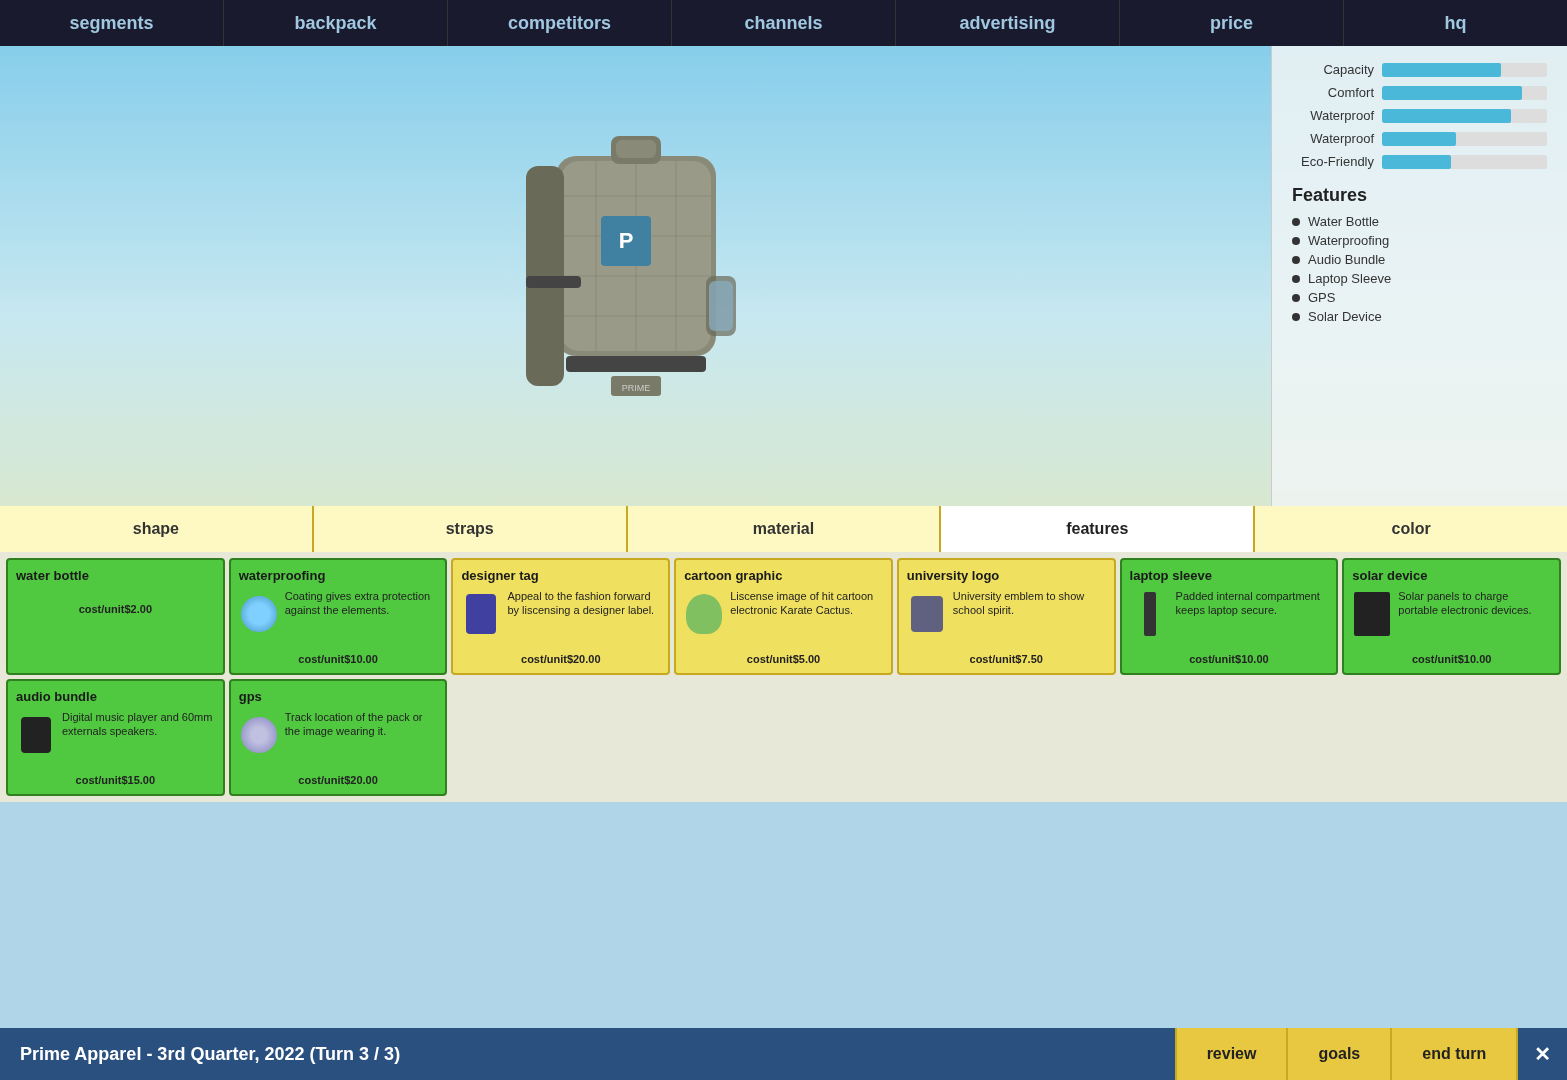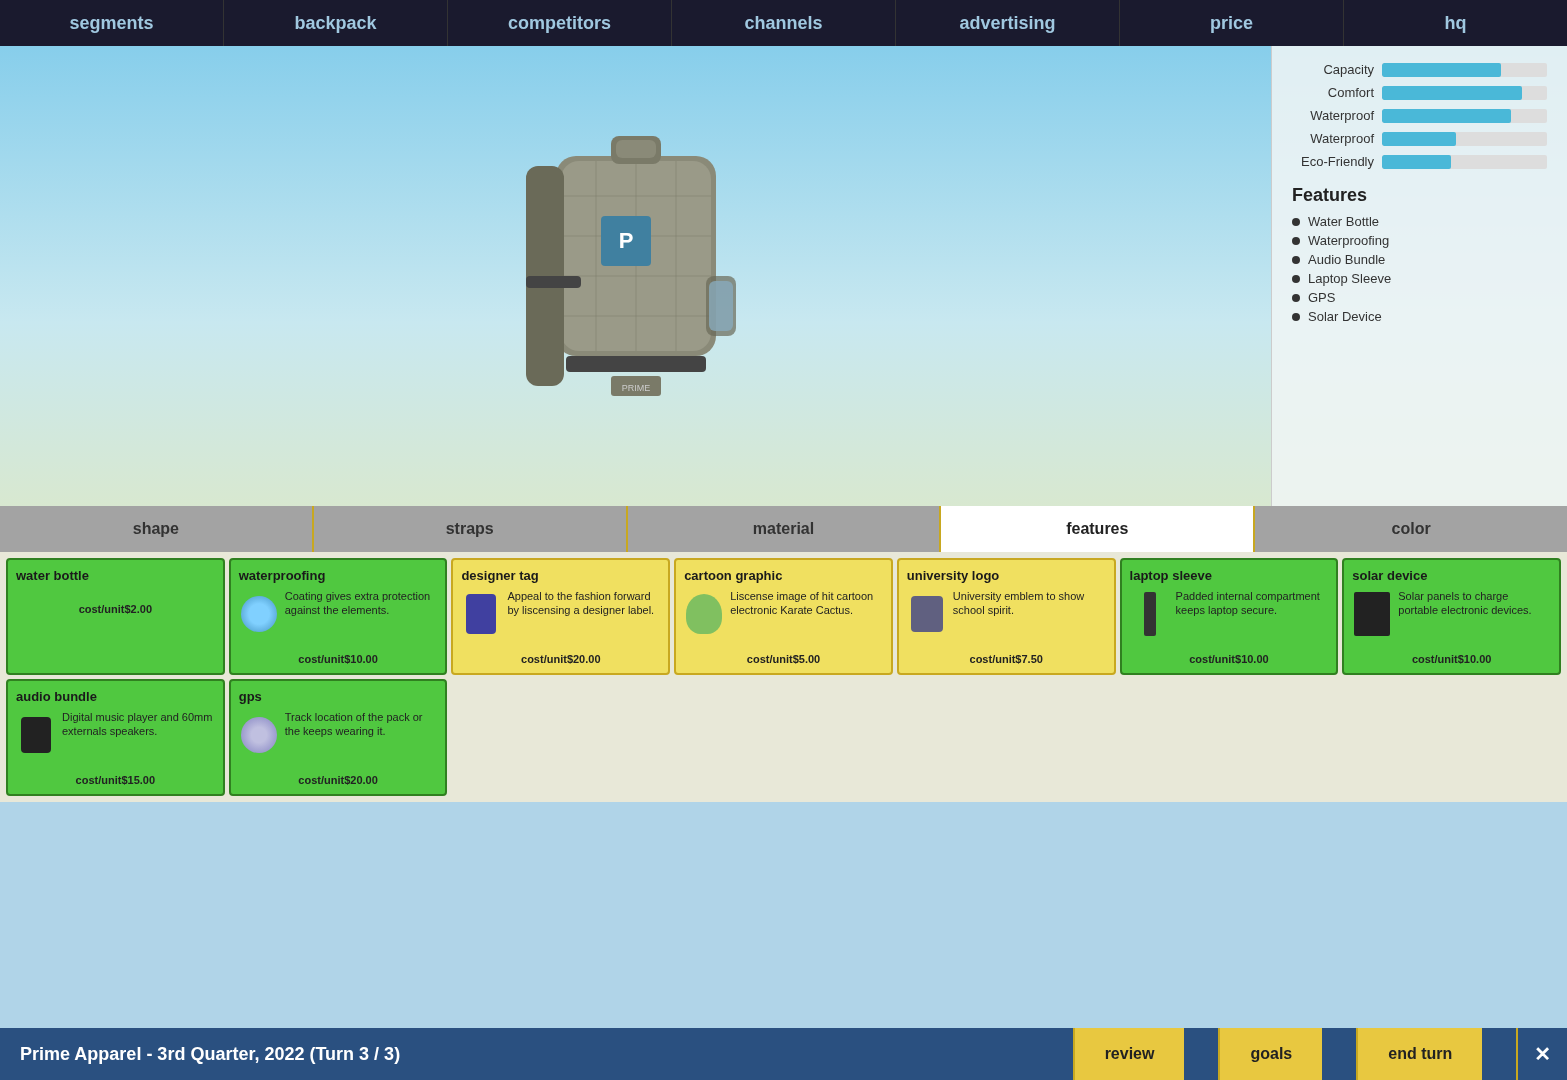--- a/index.html
+++ b/index.html
@@ -112,21 +112,21 @@
       height: 8px;
       background: #333;
       border-radius: 50%;
       margin-right: 8px;
       flex-shrink: 0;
     }
 
     
     .sub-tabs {
       display: flex;
-      background: #a3a3a3;
+      background: #fef9c3;
       height: 46px;
       align-items: center;
     }
     .sub-tab {
       flex: 1;
       text-align: center;
       font-size: 16px;
       font-weight: bold;
       color: #333;
       cursor: pointer;
@@ -191,21 +191,20 @@
     
     .bottom-bar {
       display: flex;
       background: #2a5080;
       height: 52px;
       align-items: center;
       position: absolute;
       bottom: 0;
       left: 0;
       right: 0;
-      gap: 34px;
     }
     .bottom-title {
       flex: 1;
       color: white;
       font-size: 18px;
       font-weight: bold;
       padding-left: 20px;
     }
     .bottom-btn {
       background: #e8c840;
@@ -523,21 +522,21 @@
           <span>cost/unit</span>
           <span>$15.00</span>
         </div>
       </div>
       <div class="feature-card green">
         <div class="feature-card-title">gps</div>
         <div class="feature-card-body">
           <div class="feature-card-icon">
             <div class="icon-gps"></div>
           </div>
-          <div class="feature-card-desc">Track location of the pack or the keeps wearing it.</div>
+          <div class="feature-card-desc">Track location of the pack or the image wearing it.</div>
         </div>
         <div class="feature-card-footer">
           <span>cost/unit</span>
           <span>$20.00</span>
         </div>
       </div>
       <div></div>
       <div></div>
       <div></div>
       <div></div>

